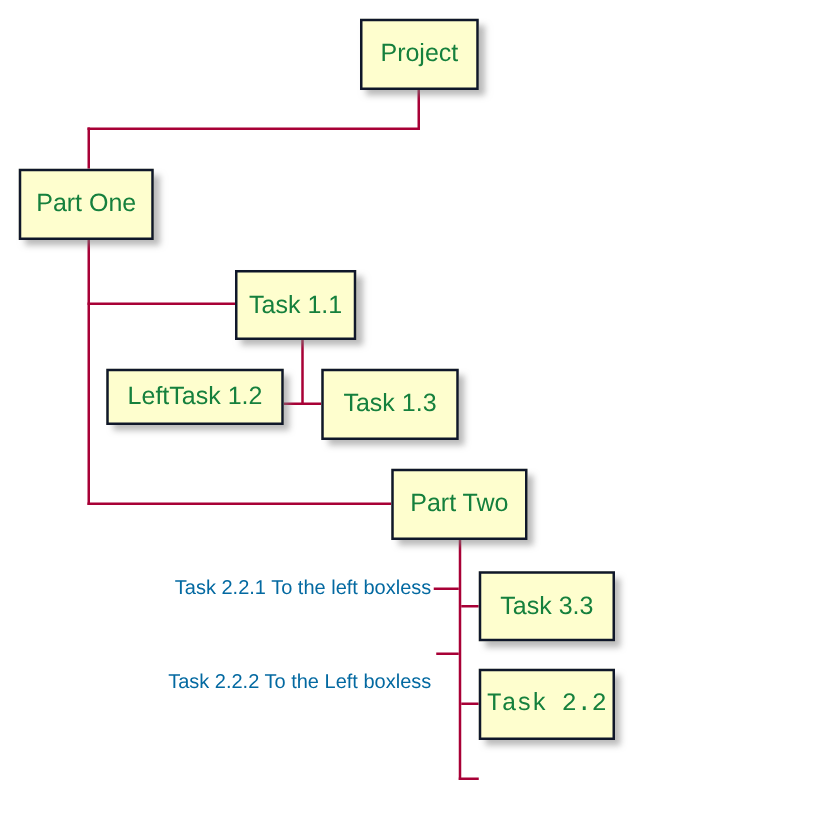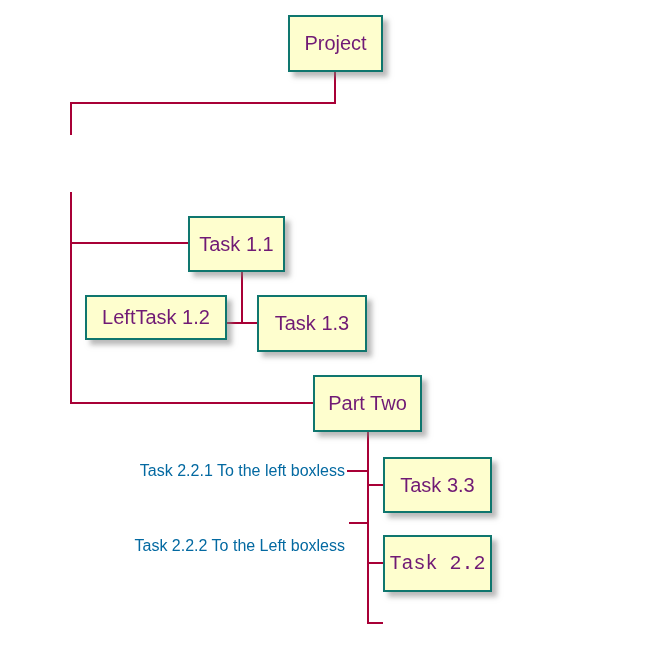--- a/index.html
+++ b/index.html
@@ -12,27 +12,27 @@
     position: relative;
     width: 668px;
     height: 658px;
     background: #ffffff;
     overflow: hidden;
   }
   .node {
     position: absolute;
     box-sizing: border-box;
     background: #FEFECE;
-    border: 2px solid #0f766e;
+    border: 2px solid #0f172a;
     box-shadow: 5px 5px 5px rgba(130,130,130,0.55);
     display: flex;
     align-items: center;
     justify-content: center;
     font-size: 20px;
-    color: #701a75;
+    color: #15803d;
     white-space: nowrap;
   }
   .edge {
     position: absolute;
     background: #A80036;
   }
   .boxless {
     position: absolute;
     font-size: 16px;
     color: #0369a1;
@@ -86,20 +86,21 @@
   <div class="edge" id="e7"></div>
   <div class="edge" id="e8"></div>
   <div class="edge" id="e9"></div>
   <div class="edge" id="e10"></div>
   <div class="edge" id="e11"></div>
   <div class="edge" id="e12"></div>
   <div class="edge" id="e13"></div>
   <div class="edge" id="e14"></div>
 
   <div class="node" id="n-project">Project</div>
+  <div class="node" id="n-part-one">Part One</div>
   <div class="node" id="n-task-1-1">Task 1.1</div>
   <div class="node" id="n-lefttask-1-2">LeftTask 1.2</div>
   <div class="node" id="n-task-1-3">Task 1.3</div>
   <div class="node" id="n-part-two">Part Two</div>
   <div class="node" id="n-task-2-1">Task 3.3</div>
   <div class="node" id="n-task-2-2">Task 2.2</div>
 
   <div class="boxless align-right" id="t-2-2-1">Task 2.2.1 To the left boxless</div>
   <div class="boxless align-right" id="t-2-2-2">Task 2.2.2 To the Left boxless</div>
 

